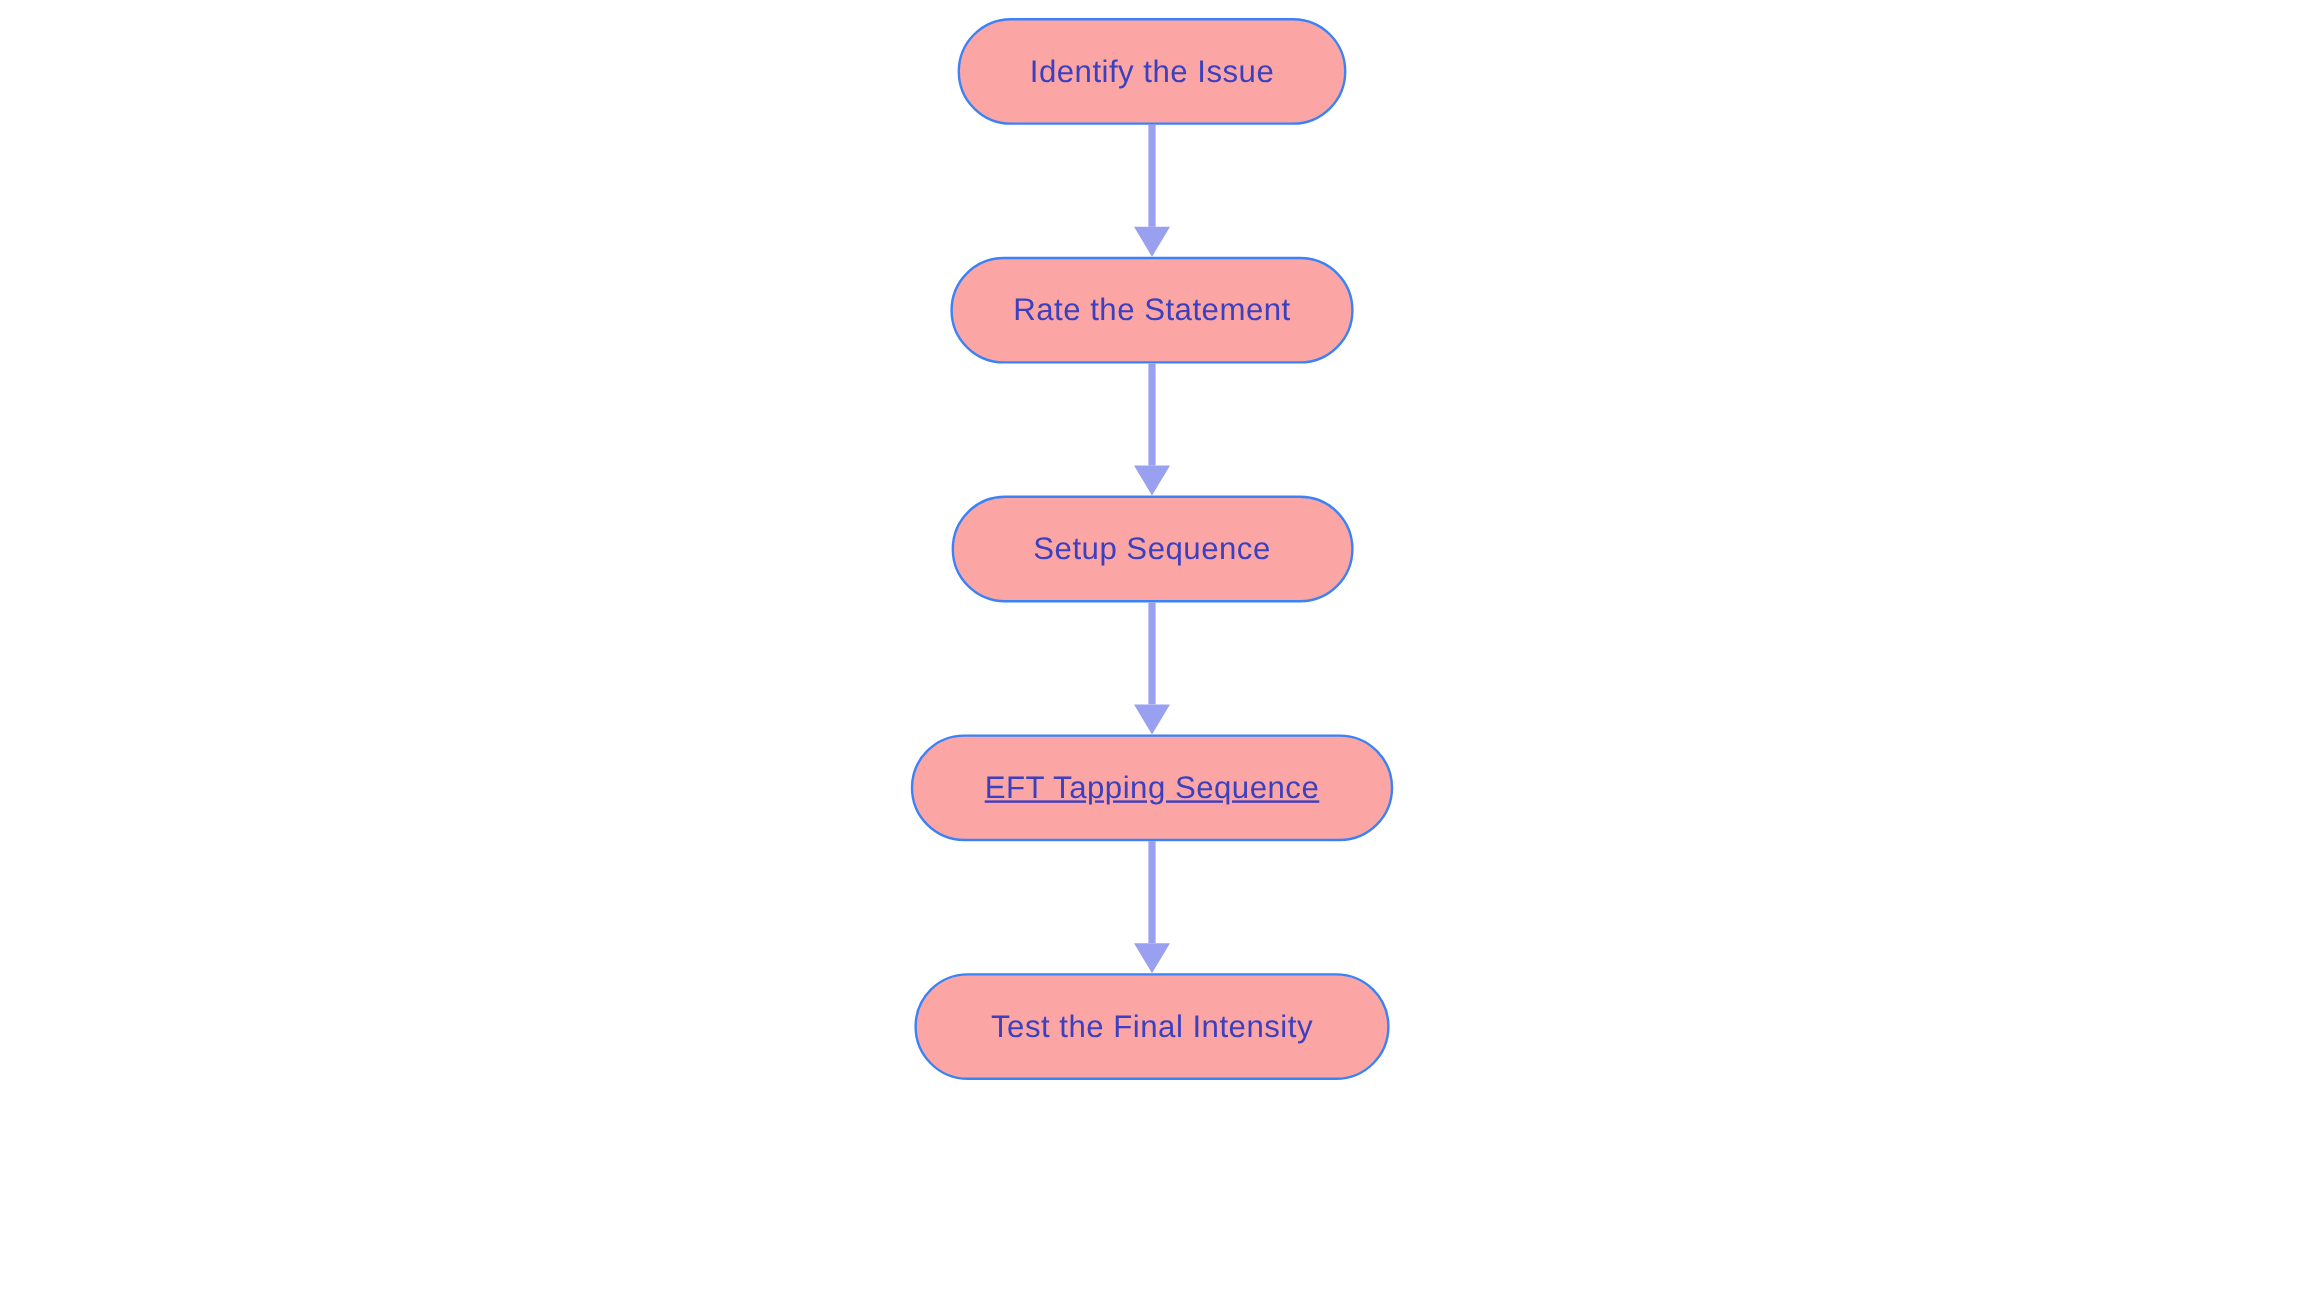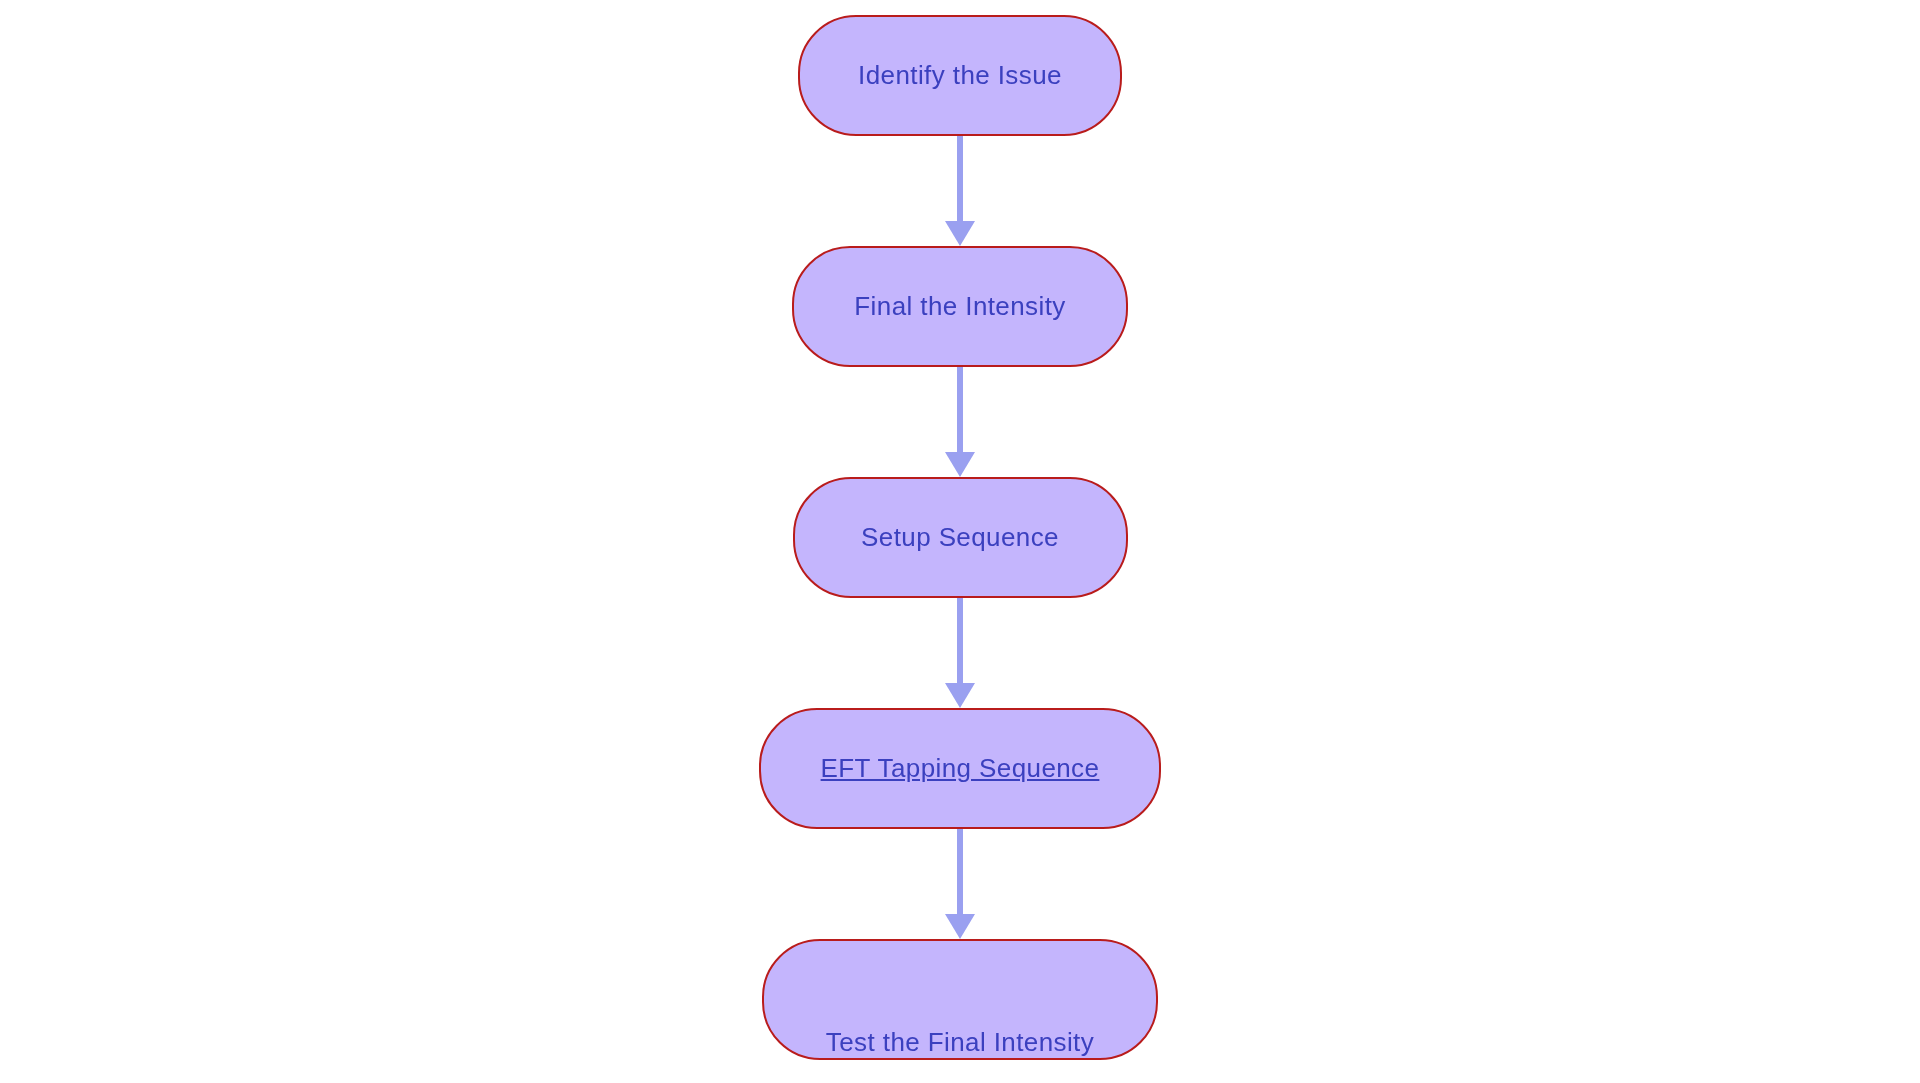--- a/index.html
+++ b/index.html
@@ -12,39 +12,39 @@
     width: 1920px;
     height: 1083px;
     background: #ffffff;
     overflow: hidden;
     display: flex;
     flex-direction: column;
     align-items: center;
     padding-top: 15px;
   }
   .flow-node {
-    height: 121px;
+    height: 89px;
     border-radius: 58px;
-    background: #c4b5fd;
-    border: 2px solid #b91c1c;
+    background: #fca5a5;
+    border: 2px solid #3b82f6;
     color: #3b40bf;
     display: flex;
     align-items: center;
     justify-content: center;
     font-size: 26px;
     font-weight: 500;
     letter-spacing: 0.4px;
     flex: 0 0 auto;
     text-align: center;
   }
   .w1 { width: 324px; }
   .w2 { width: 336px; }
   .w3 { width: 335px; }
   .w4 { width: 402px; text-decoration: underline; }
-  .w5 { width: 396px; align-items: flex-end; }
+  .w5 { width: 396px; }
   .arrow-connector {
     height: 110px;
     flex: 0 0 auto;
     display: flex;
     flex-direction: column;
     align-items: center;
   }
   .arrow-line {
     width: 6px;
     flex: 1 1 auto;
@@ -66,21 +66,21 @@
   <div class="flow-node w1">
     <span>Identify the Issue</span>
   </div>
 
   <div class="arrow-connector">
     <div class="arrow-line"></div>
     <div class="arrow-head"></div>
   </div>
 
   <div class="flow-node w2">
-    <span>Final the Intensity</span>
+    <span>Rate the Statement</span>
   </div>
 
   <div class="arrow-connector">
     <div class="arrow-line"></div>
     <div class="arrow-head"></div>
   </div>
 
   <div class="flow-node w3">
     <span>Setup Sequence</span>
   </div>

